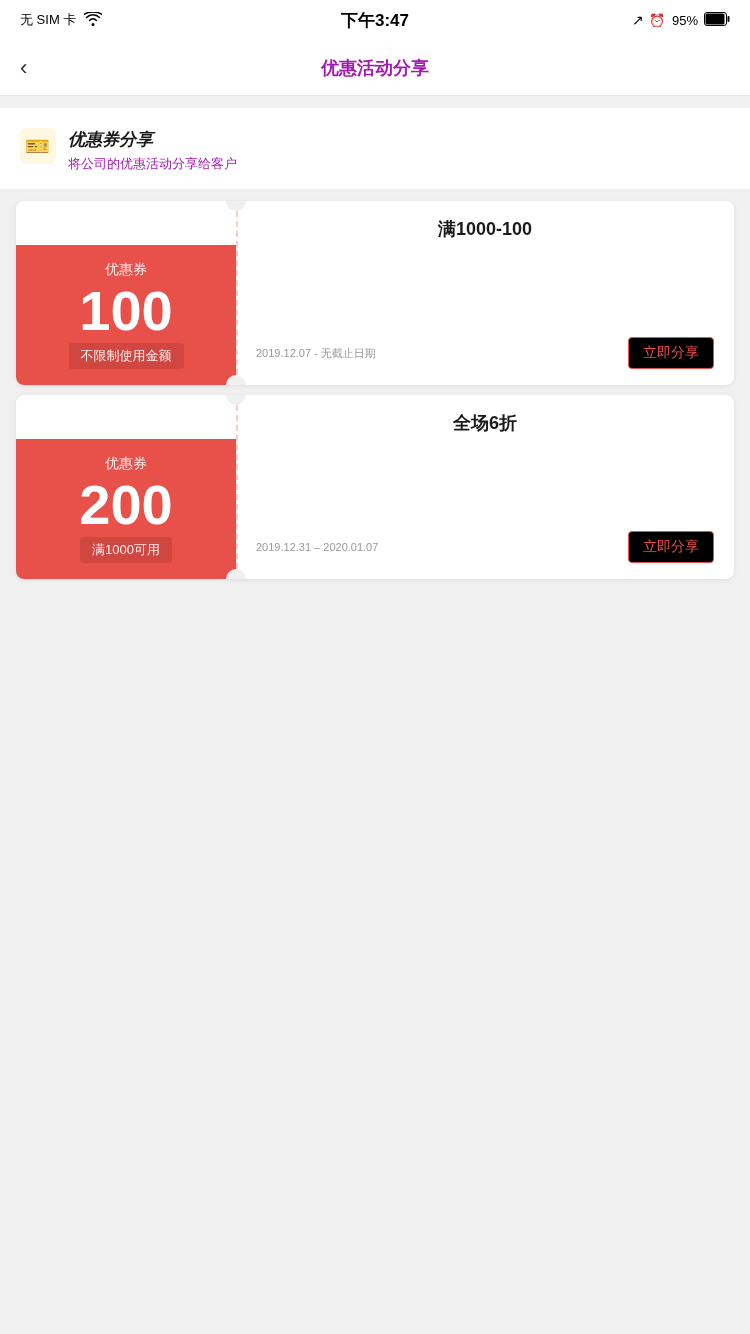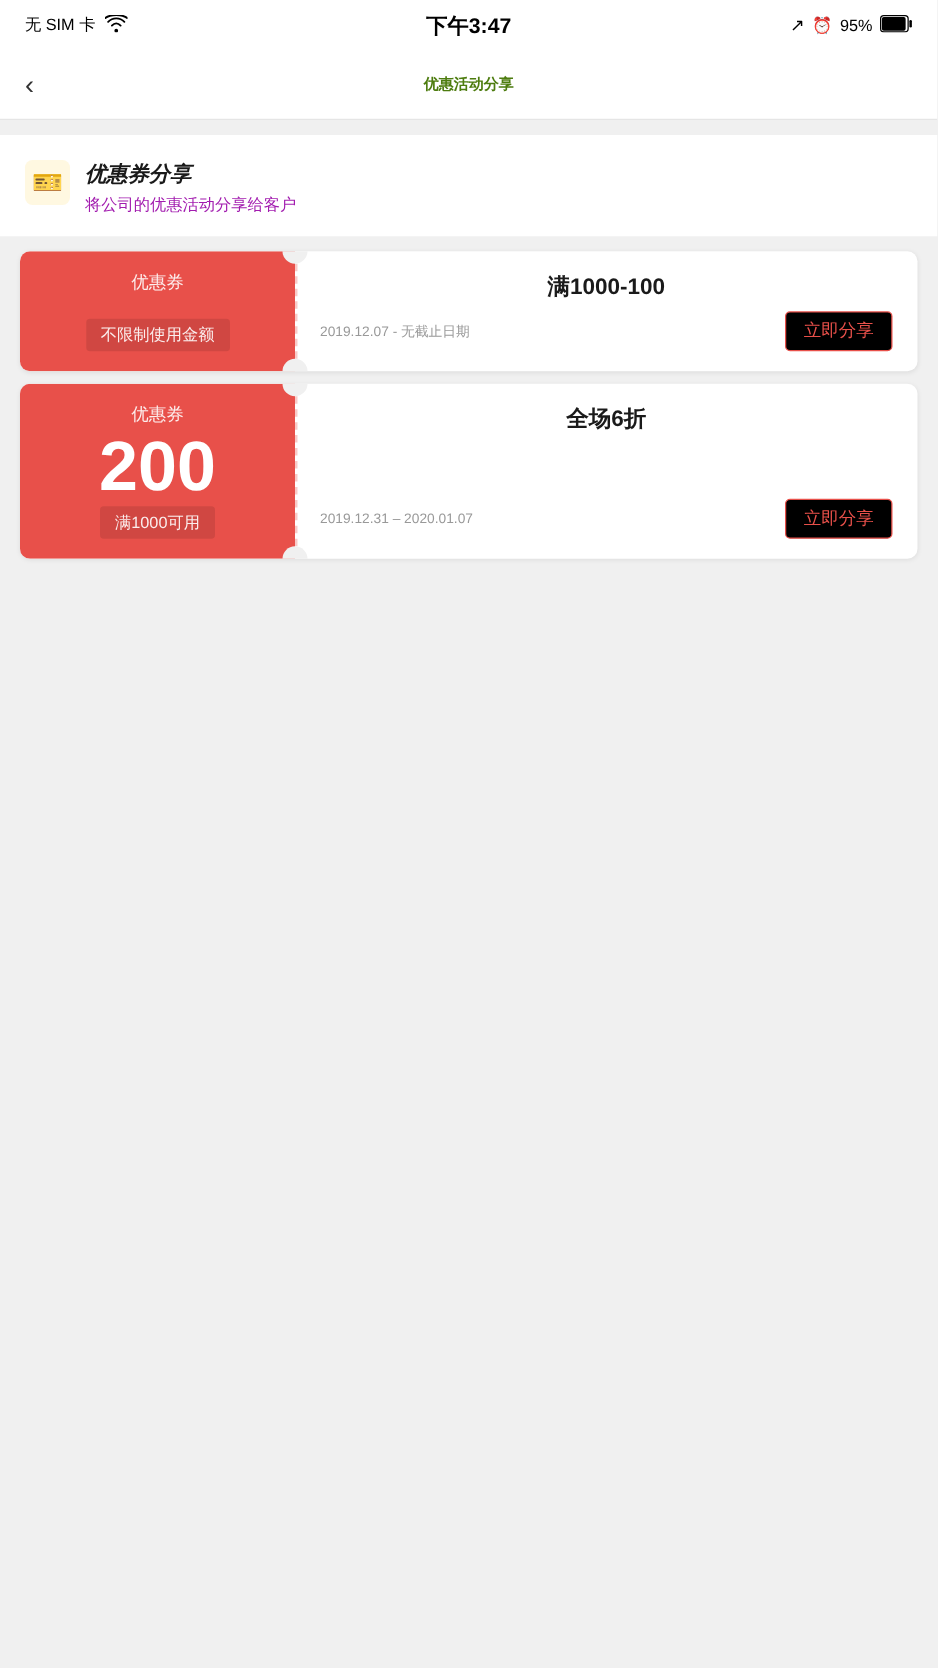--- a/index.html
+++ b/index.html
@@ -54,23 +54,23 @@
       border-bottom: 1px solid #e5e5e5;
     }
     .nav-back {
       position: absolute;
       left: 20px;
       font-size: 22px;
       color: #333;
       cursor: pointer;
     }
     .nav-title {
-      font-size: 12px;
+      font-size: 18px;
       font-weight: 600;
-      color: #4d7c0f;
+      color: #a21caf;
     }
 
     
     .section-header {
       background: #fff;
       padding: 20px 20px 16px 20px;
       margin-top: 12px;
       display: flex;
       align-items: flex-start;
       gap: 12px;
@@ -124,20 +124,21 @@
     .coupon-left {
       background: #e8504a;
       width: 220px;
       flex-shrink: 0;
       padding: 16px 12px;
       display: flex;
       flex-direction: column;
       align-items: center;
       justify-content: space-between;
       position: relative;
+      margin-top: 44px;
     }
     .coupon-left::after {
       content: '';
       position: absolute;
       right: -10px;
       top: 0;
       bottom: 0;
       width: 20px;
       background: radial-gradient(circle at 0% 50%, #e8504a 0px, #e8504a 8px, transparent 8px) repeat-y 0 8px / 20px 16px,
                   radial-gradient(circle at 100% 50%, #fff 0px, #fff 8px, transparent 8px) repeat-y 10px 8px / 20px 16px;
@@ -289,20 +290,21 @@
     <span class="section-subtitle">将公司的优惠活动分享给客户</span>
   </div>
 </div>
 
 <div class="coupon-list" id="coupon-list">
 <div class="coupon-card">
       <div class="coupon-notch-top"></div>
       <div class="coupon-notch-bottom"></div>
       <div class="coupon-left">
         <span class="coupon-type-label">优惠券</span>
+        <span class="coupon-amount">100</span>
         <span class="coupon-condition">不限制使用金额</span>
       </div>
       <div class="coupon-divider"></div>
       <div class="coupon-right">
         <span class="coupon-name">满1000-100</span>
         <div class="coupon-bottom-row">
           <span class="coupon-date">2019.12.07 - 无截止日期</span>
           <button class="share-btn">立即分享</button>
         </div>
       </div>

